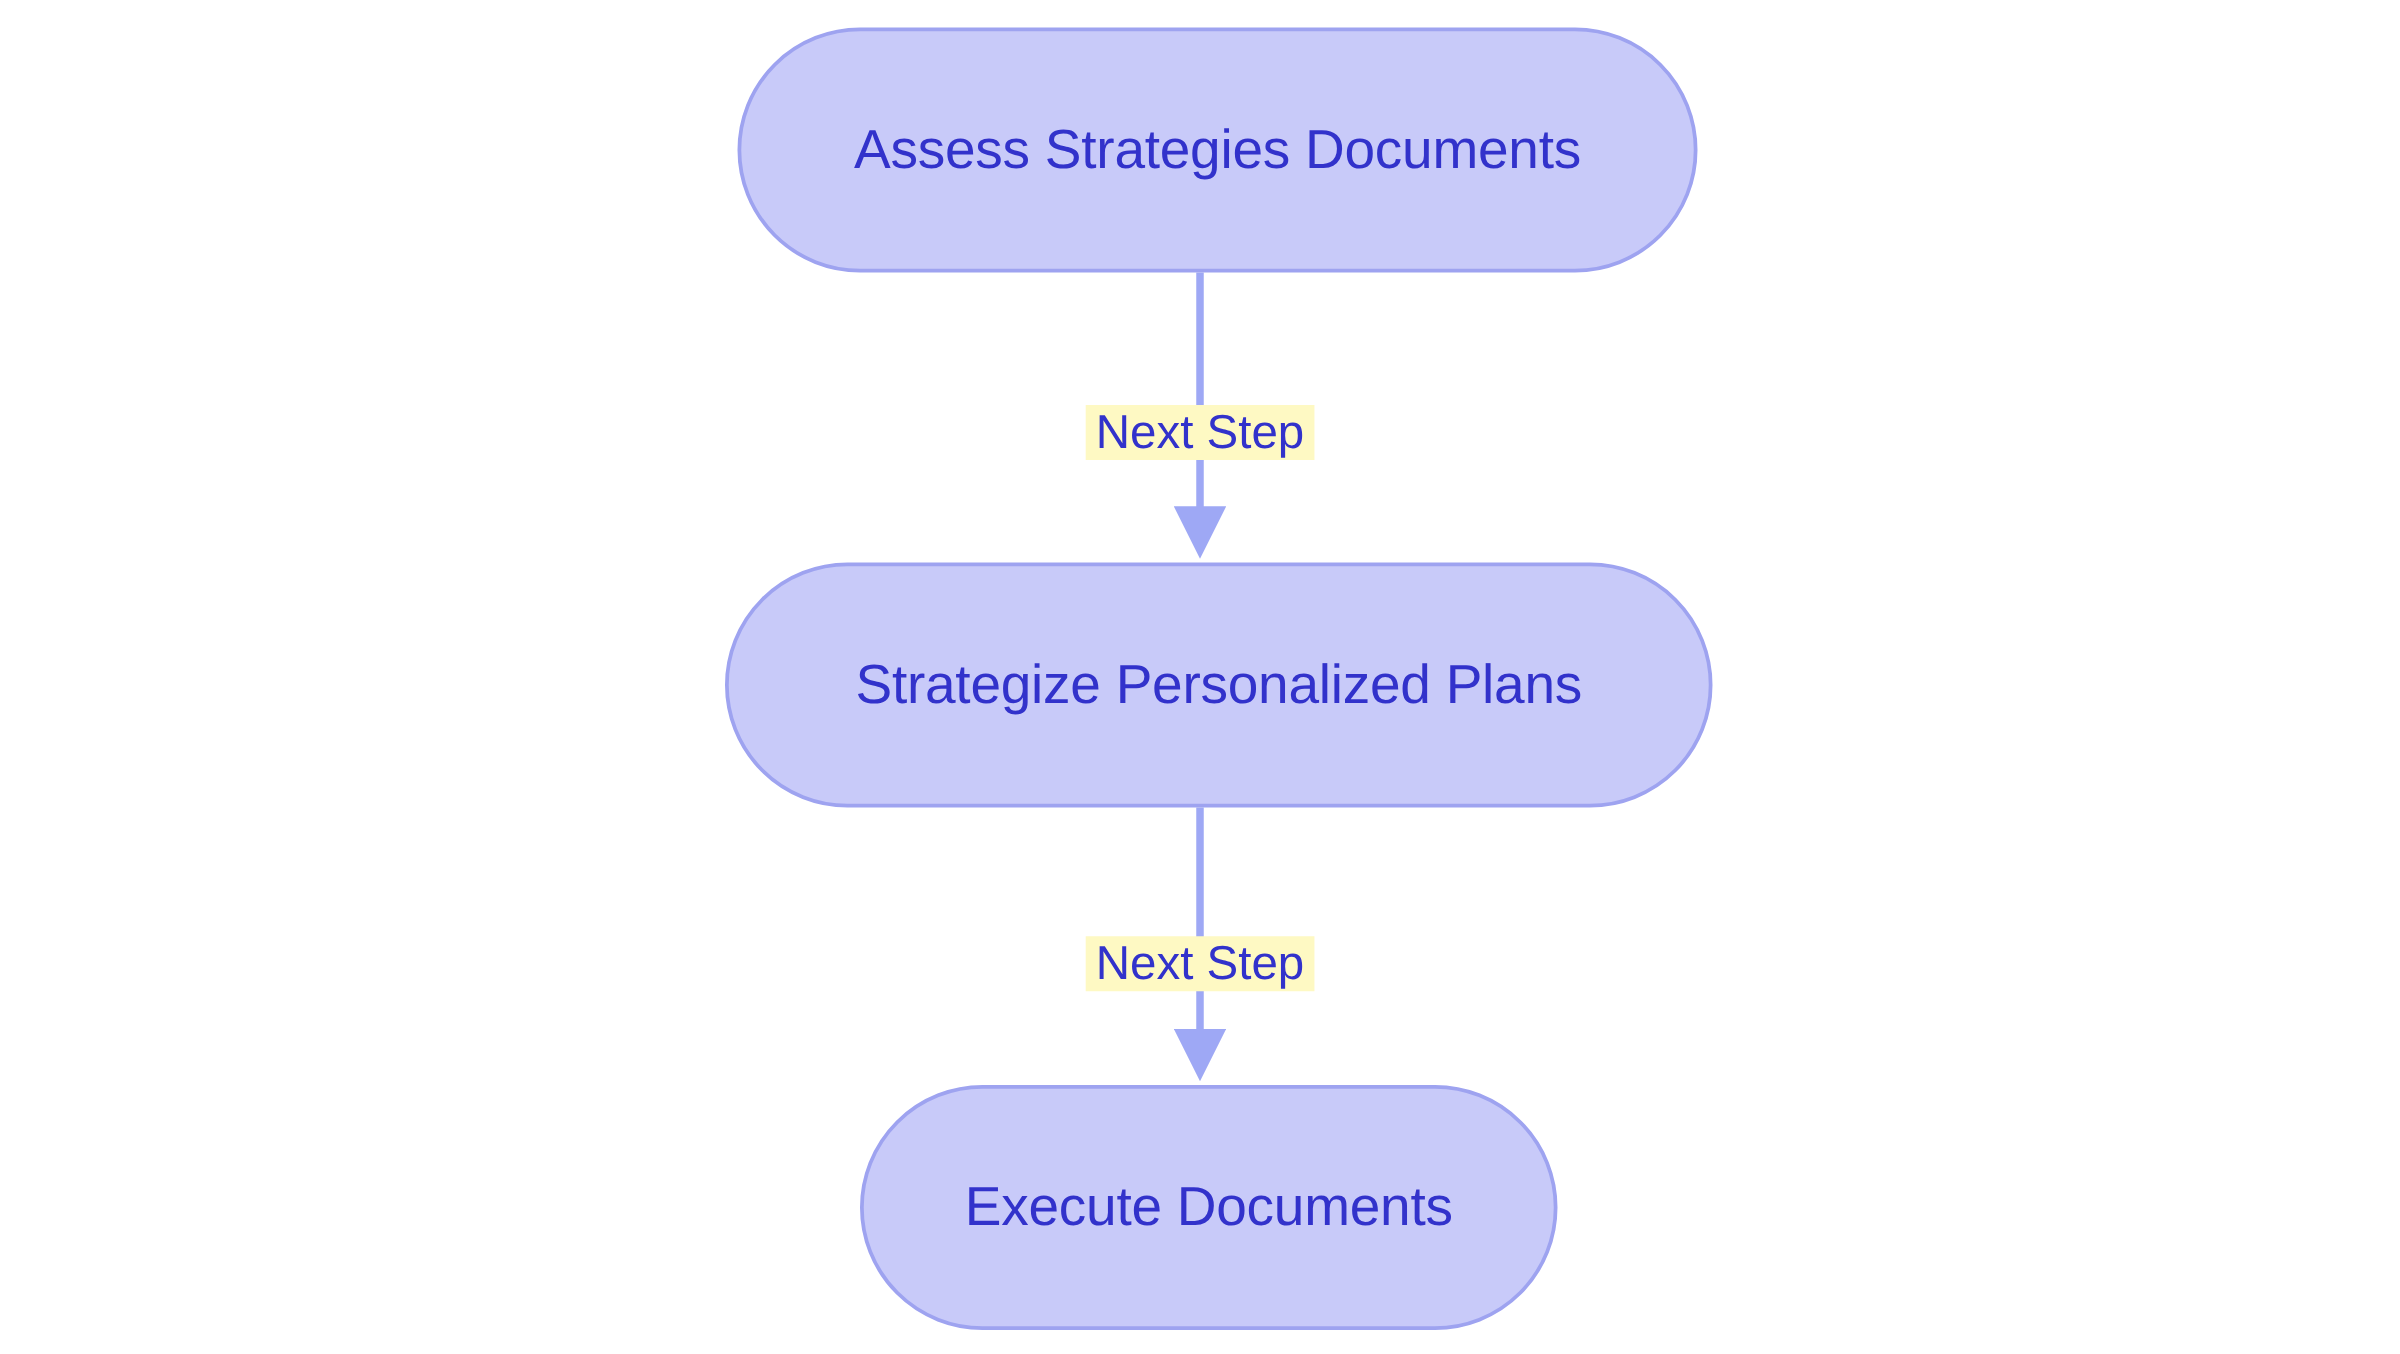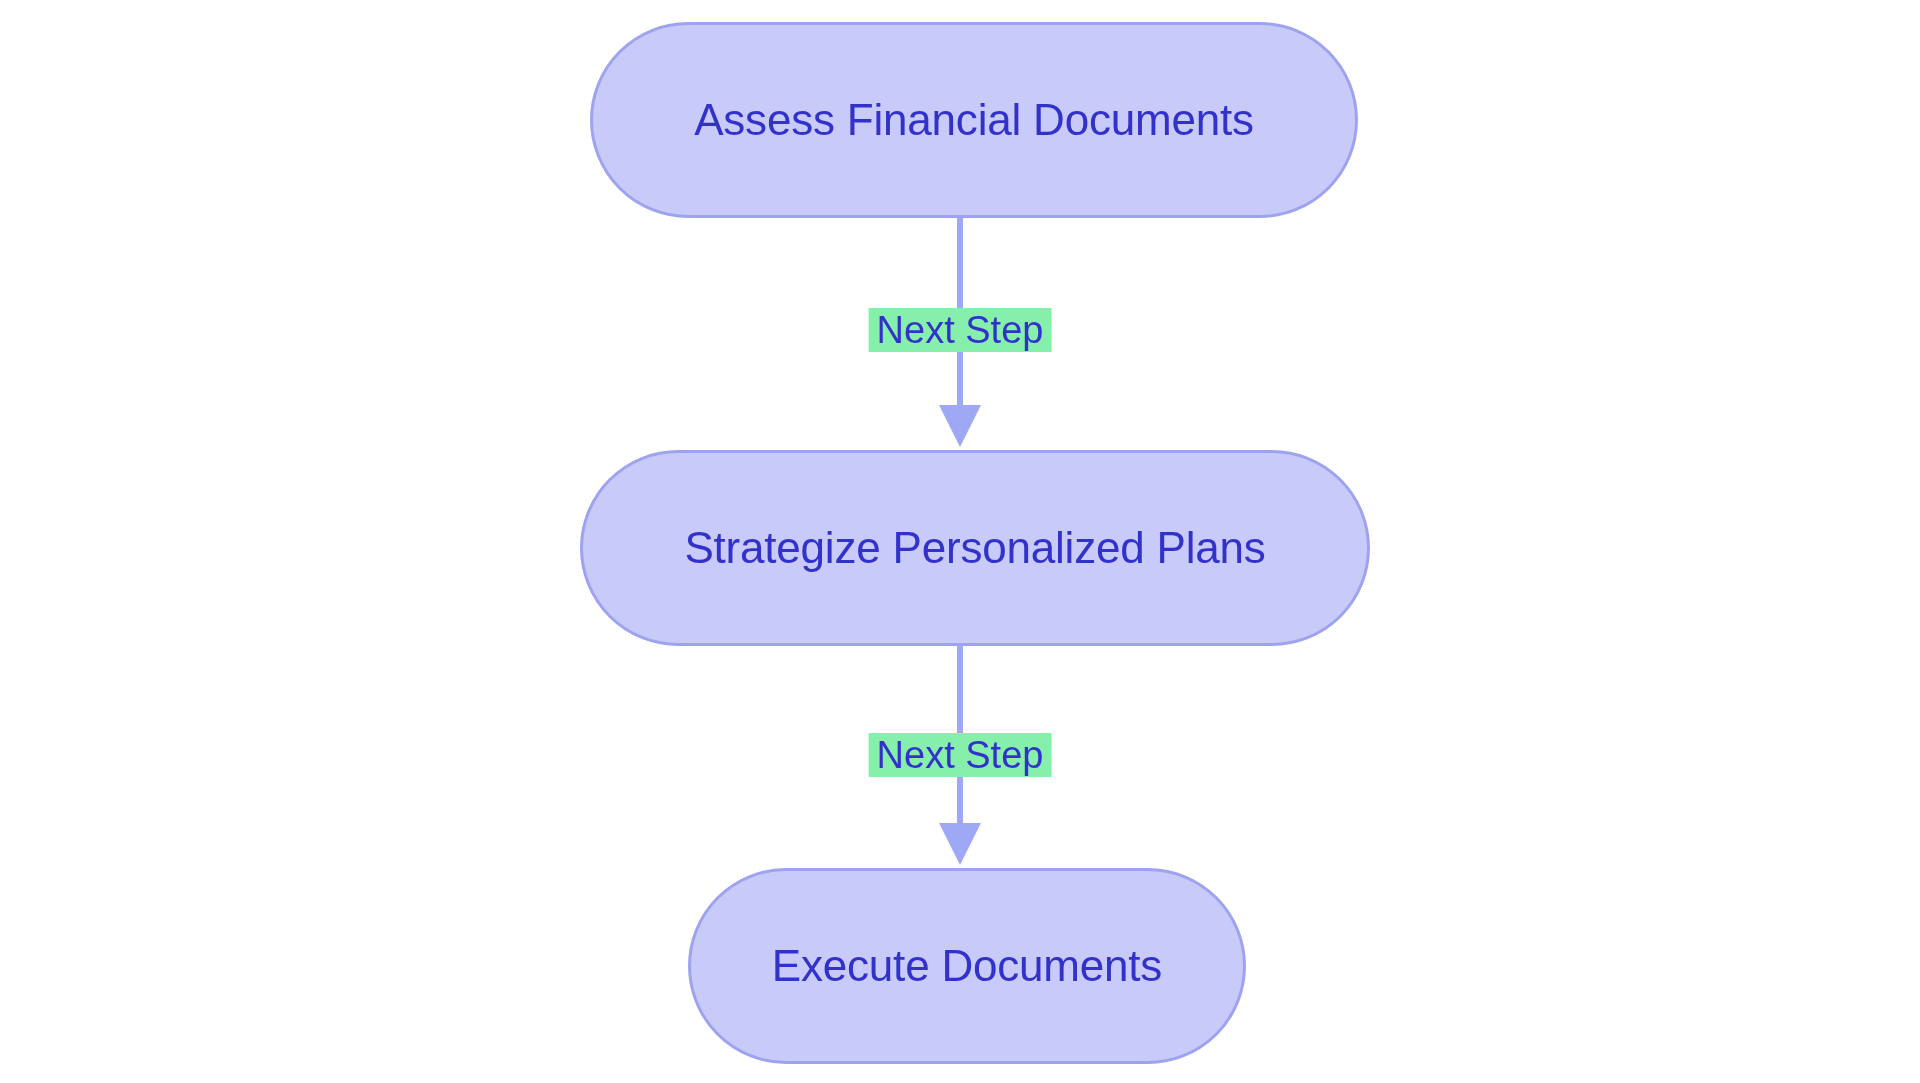--- a/index.html
+++ b/index.html
@@ -59,24 +59,25 @@
   }
 
   
   .edge-label {
     position: absolute;
     color: #3232cb;
     font-size: 38px;
     font-weight: 400;
     line-height: 1;
     white-space: nowrap;
-    background: #86efac;
+    background: #fef9c3;
     padding: 3px 8px;
     transform: translate(-50%, -50%);
     font-family: "Liberation Sans", "DejaVu Sans", sans-serif;
+    margin-top: 16px;
   }
   #edge-label-1 { left: 960px; top: 330px; }
   #edge-label-2 { left: 960px; top: 755px; }
 </style>
 </head>
 <body>
 
 <div id="canvas">
 
   <svg id="edges" viewBox="0 0 1920 1083" width="1920" height="1083" xmlns="http://www.w3.org/2000/svg">
@@ -85,21 +86,21 @@
         <path d="M 0 0 L 12 6 L 0 12 z" fill="#9ea8f5"></path>
       </marker>
     </defs>
 
     <line x1="960" y1="218" x2="960" y2="440" stroke="#9ea8f5" stroke-width="6" marker-end="url(#arrowhead)"></line>
 
     <line x1="960" y1="646" x2="960" y2="858" stroke="#9ea8f5" stroke-width="6" marker-end="url(#arrowhead)"></line>
   </svg>
 
   <div class="node" id="node-1">
-    <span class="node-label">Assess Financial Documents</span>
+    <span class="node-label">Assess Strategies Documents</span>
   </div>
 
   <div class="node" id="node-2">
     <span class="node-label">Strategize Personalized Plans</span>
   </div>
 
   <div class="node" id="node-3">
     <span class="node-label">Execute Documents</span>
   </div>
 

